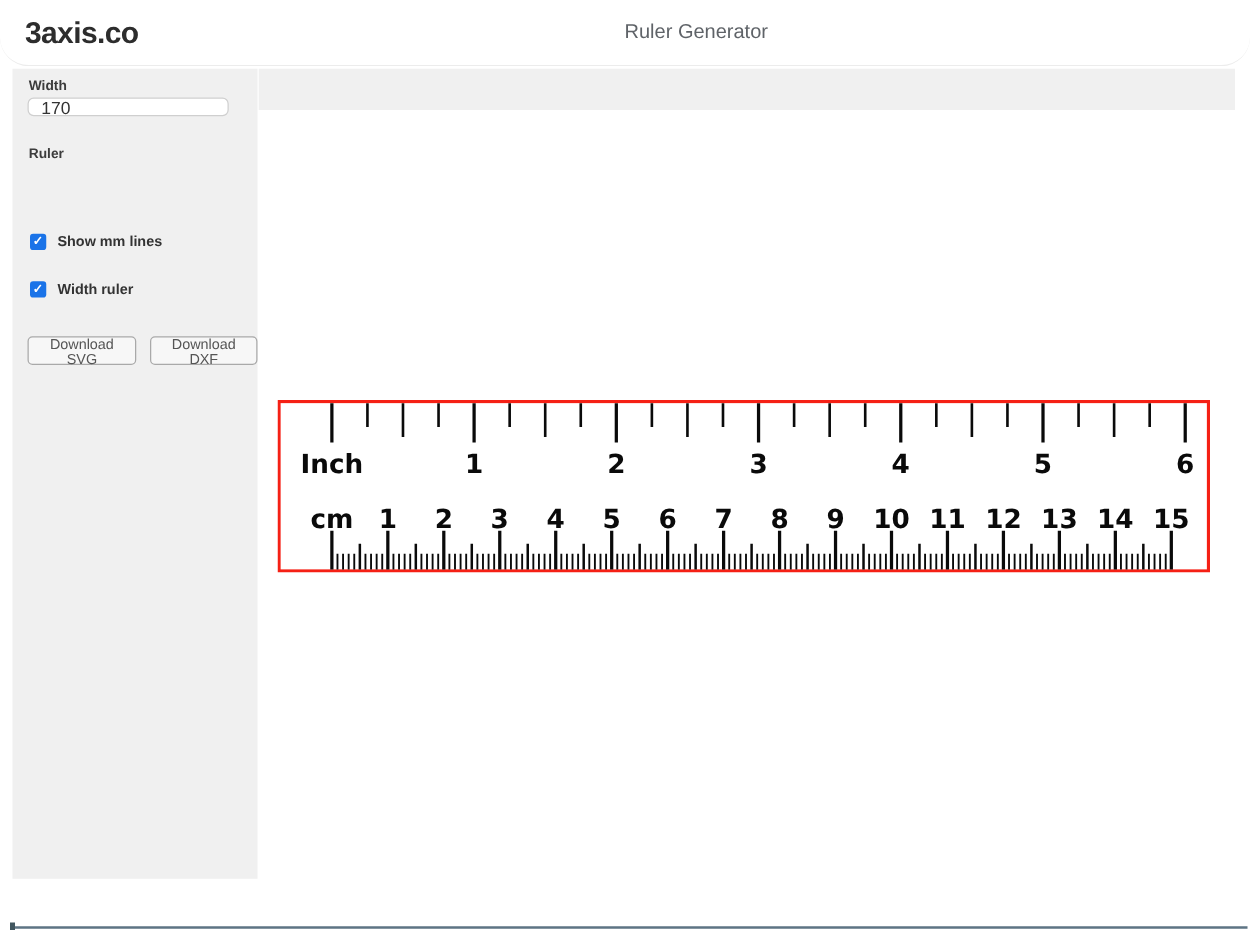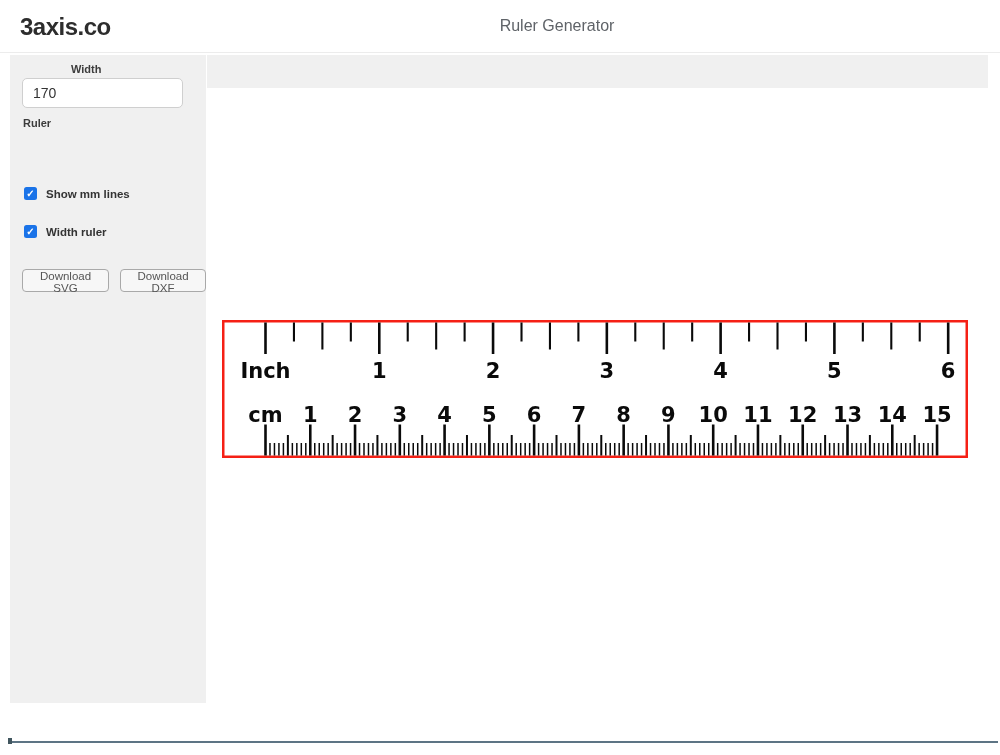--- a/index.html
+++ b/index.html
@@ -9,20 +9,21 @@
     font-family: "Liberation Sans", sans-serif;
     position: relative;
     overflow: hidden;
   }
   
   .header {
     position: absolute; left: 0; top: 0;
     width: 1000px; height: 53px;
     background: #ffffff;
     border-bottom: 1px solid #ececec;
+    border-radius: 23px;
   }
   .logo {
     position: absolute; left: 20px; top: 13px;
     font-size: 24px; font-weight: 800; color: #2d2d2d;
     letter-spacing: -0.5px;
   }
   .page-title {
     position: absolute; left: 557px; top: 17px;
     transform: translateX(-50%);
     font-size: 16px; color: #5f6368; text-align: right;
@@ -30,25 +31,25 @@
   
   .sidebar {
     position: absolute; left: 10px; top: 55px;
     width: 196px; height: 648px;
     background: #f0f0f0;
   }
   .field-label {
     position: absolute; left: 13px;
     font-size: 11px; font-weight: bold; color: #3c3c3c;
   }
-  .field-label.width-lbl  { top: 8px; margin-left: 48px; }
+  .field-label.width-lbl  { top: 8px; }
   .field-label.height-lbl { top: 62px; }
   .text-input {
     position: absolute; left: 12px;
-    width: 161px; height: 30px;
+    width: 161px; height: 15px;
     border: 1px solid #cfcfcf; border-radius: 5px;
     background: #ffffff;
     font-family: "Liberation Sans", sans-serif;
     font-size: 14px; color: #333;
     padding: 0 10px;
     outline: none;
   }
   .text-input.width-inp  { top: 23px; }
   .text-input.height-inp { top: 77px; }
   .check-row {

